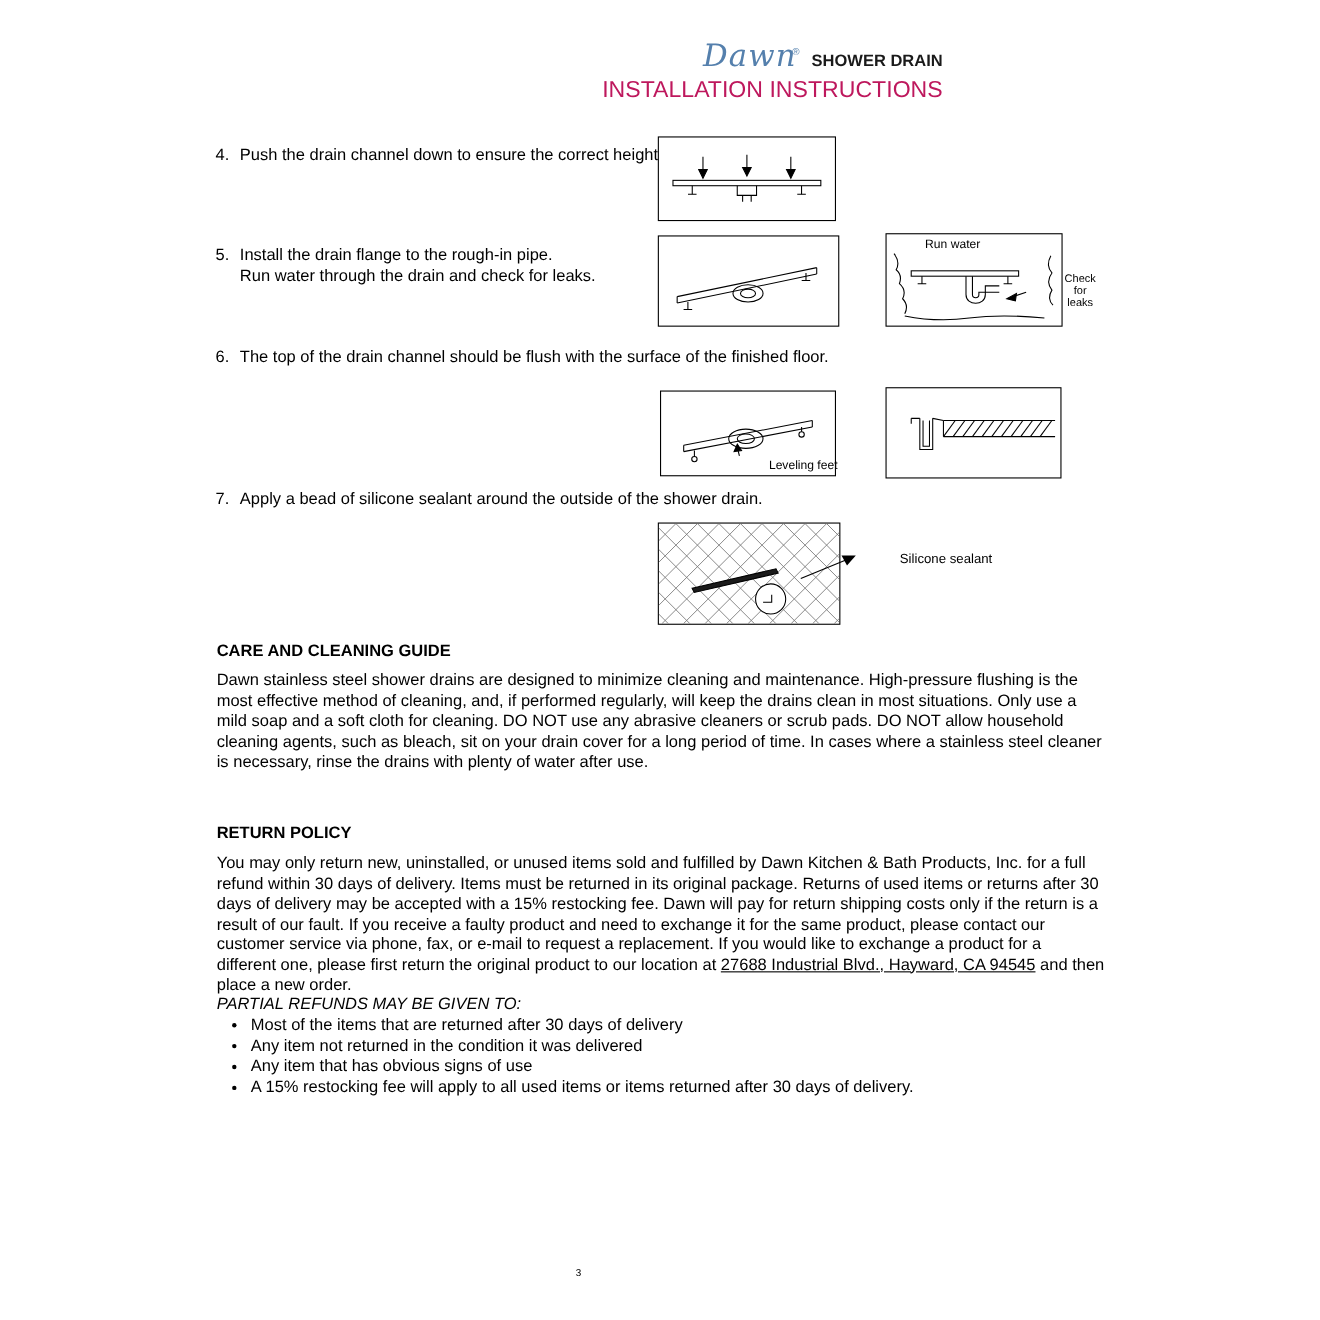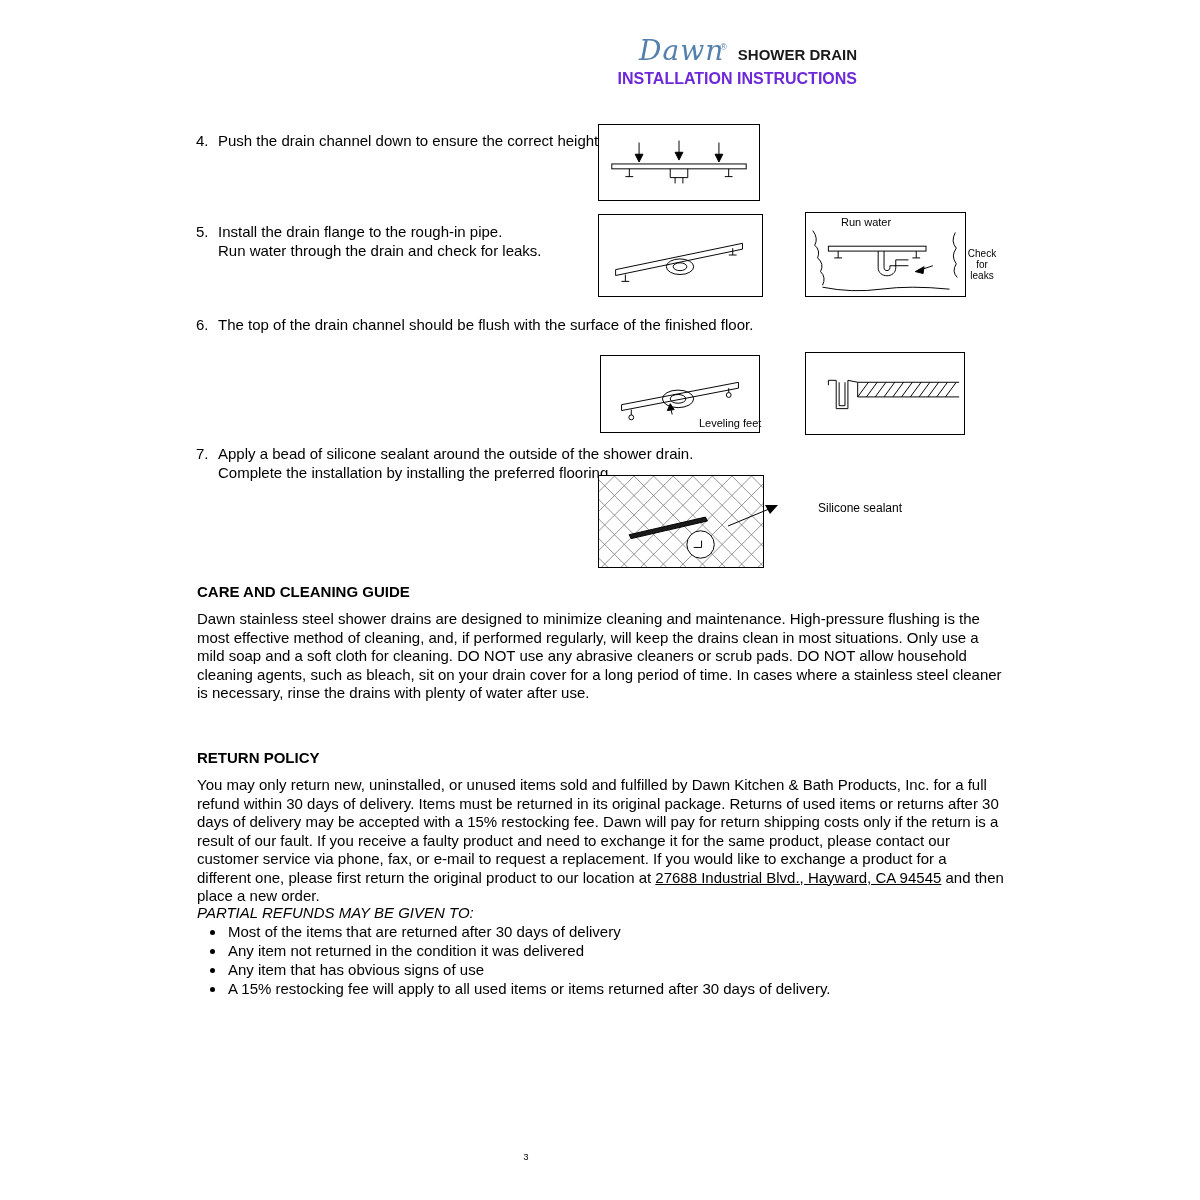--- a/index.html
+++ b/index.html
@@ -6,21 +6,21 @@
   .page {
     position:relative; width:1052px; height:1200px; background:#ffffff;
     font-family:"Liberation Sans", sans-serif; color:#000; overflow:hidden;
   }
   
   .header { position:absolute; top:34px; right:195px; text-align:right; }
   .header-line1 { display:flex; align-items:baseline; justify-content:flex-end; gap:7px; }
   .logo { font-family:"DejaVu Serif", serif; font-style:italic; font-size:28px; color:#5580ad; letter-spacing:1px; }
   .logo-mark { font-size:9px; color:#5580ad; position:relative; top:-10px; left:-4px; }
   .doc-title { font-size:15px; font-weight:bold; color:#1a1a1a; }
-  .doc-title2 { font-size:16px; font-weight:bold; color:#6d28d9; margin-top:3px; }
+  .doc-title2 { font-size:21px; font-weight:normal; color:#be185d; margin-top:3px; }
 
   
   .step { position:absolute; left:196px; width:600px; font-size:15px; line-height:19px; }
   .step-row { display:flex; }
   .step-num { width:22px; flex:0 0 22px; }
   .step-text { flex:1; }
 
   
   .diag { position:absolute; border:1px solid #000; background:#fff; box-sizing:border-box; }
   .diag svg { display:block; width:100%; height:100%; }
@@ -184,21 +184,20 @@
         <line x1="42" y1="28" x2="52" y2="30"></line>
       </g>
     </svg>
   </div>
 
   <div class="step" style="top:444px;">
     <div class="step-row">
       <span class="step-num">7.</span>
       <span class="step-text">
         <div>Apply a bead of silicone sealant around the outside of the shower drain.</div>
-        <div>Complete the installation by installing the preferred flooring.</div>
       </span>
     </div>
   </div>
 
   <div class="diag" style="left:598px; top:475px; width:166px; height:93px;">
     <svg viewBox="0 0 166 93">
       <g stroke="#777" stroke-width="0.8" fill="none">
         <line x1="15" y1="0" x2="-78" y2="93"></line>
           <line x1="35" y1="0" x2="-58" y2="93"></line>
         <line x1="55" y1="0" x2="-38" y2="93"></line>

